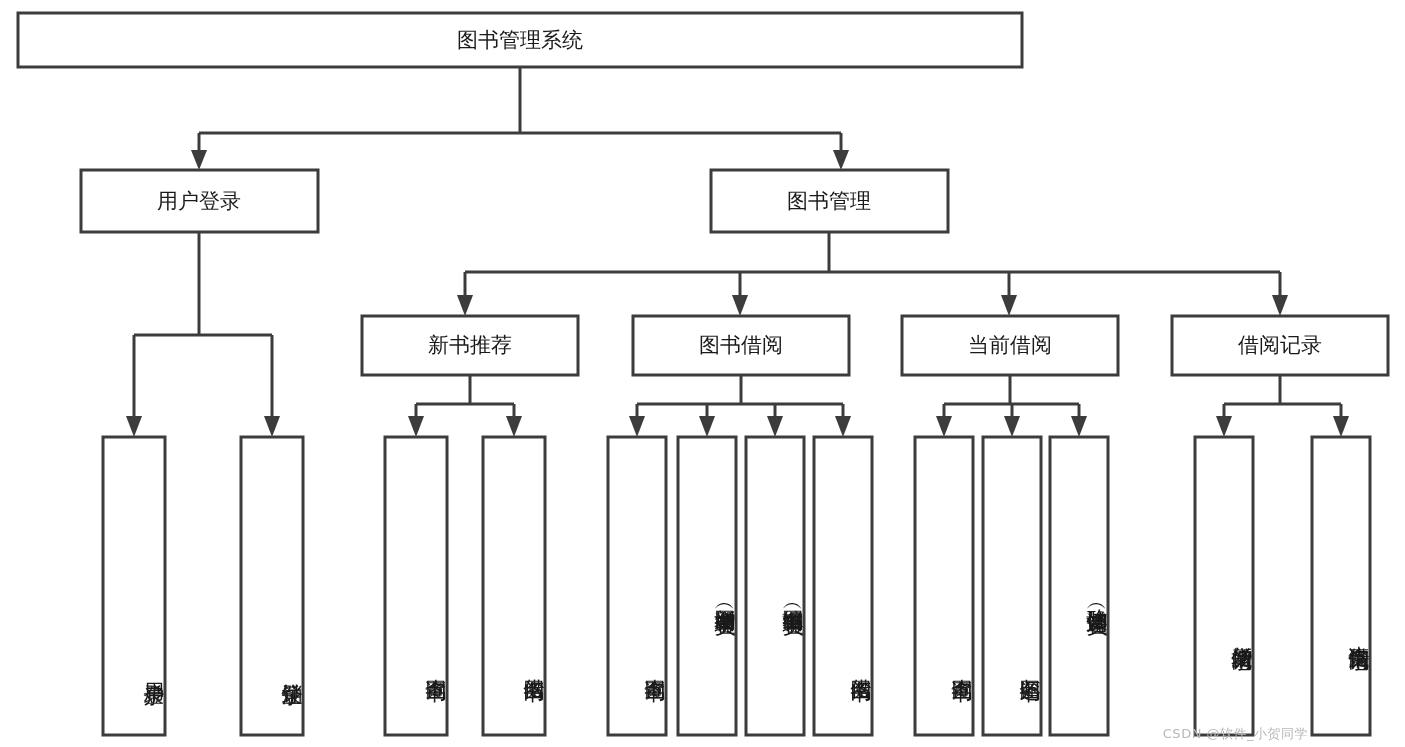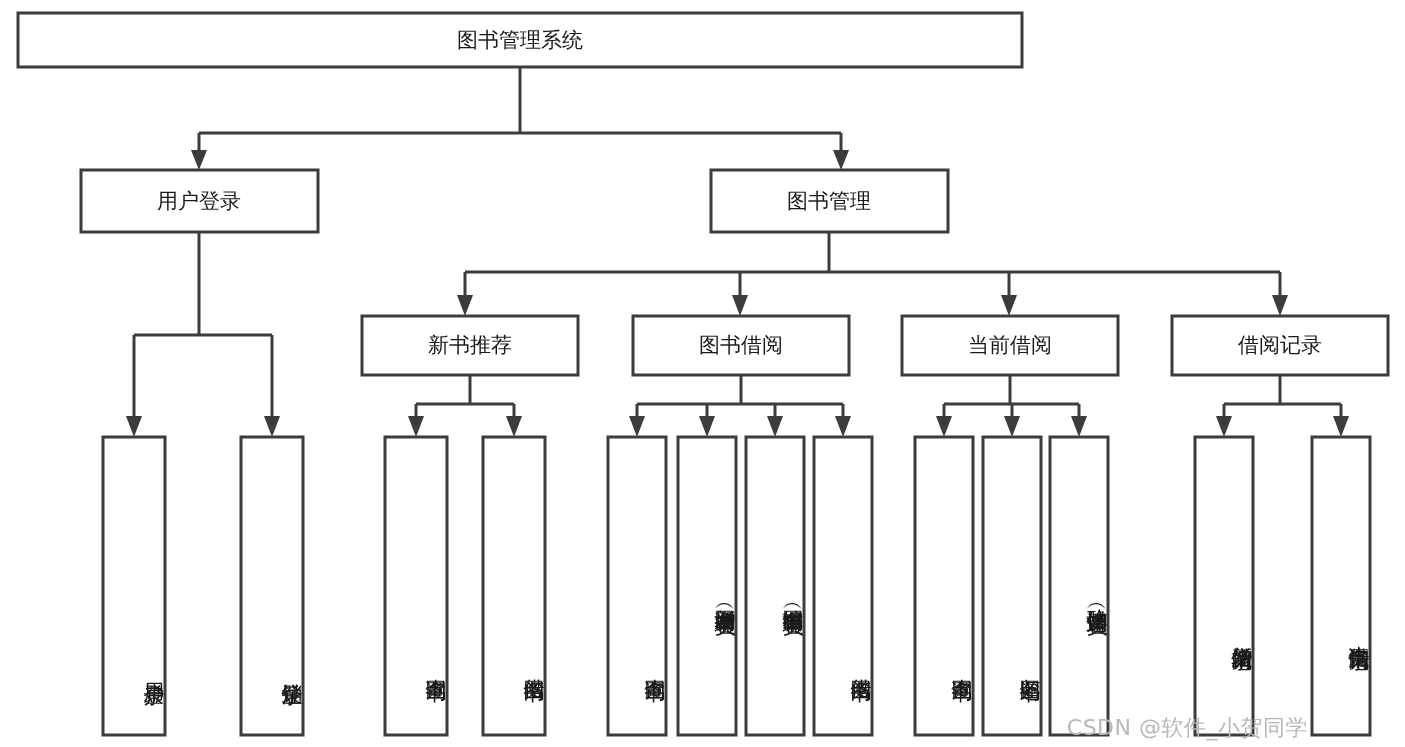--- a/index.html
+++ b/index.html
@@ -64,21 +64,21 @@
     align-items: flex-start;
     justify-content: center;
     white-space: nowrap;
     pointer-events: none;
   }
   .watermark {
     position: absolute;
     right: 12px;
     bottom: 4px;
     font-family: "DejaVu Sans", "Liberation Sans", sans-serif;
-    font-size: 22px;
+    font-size: 13px;
     color: #b8b8b8;
     white-space: nowrap;
     letter-spacing: 0.5px;
   }
 </style>
 </head>
 <body>
 
 <div id="diagram-root">
 

